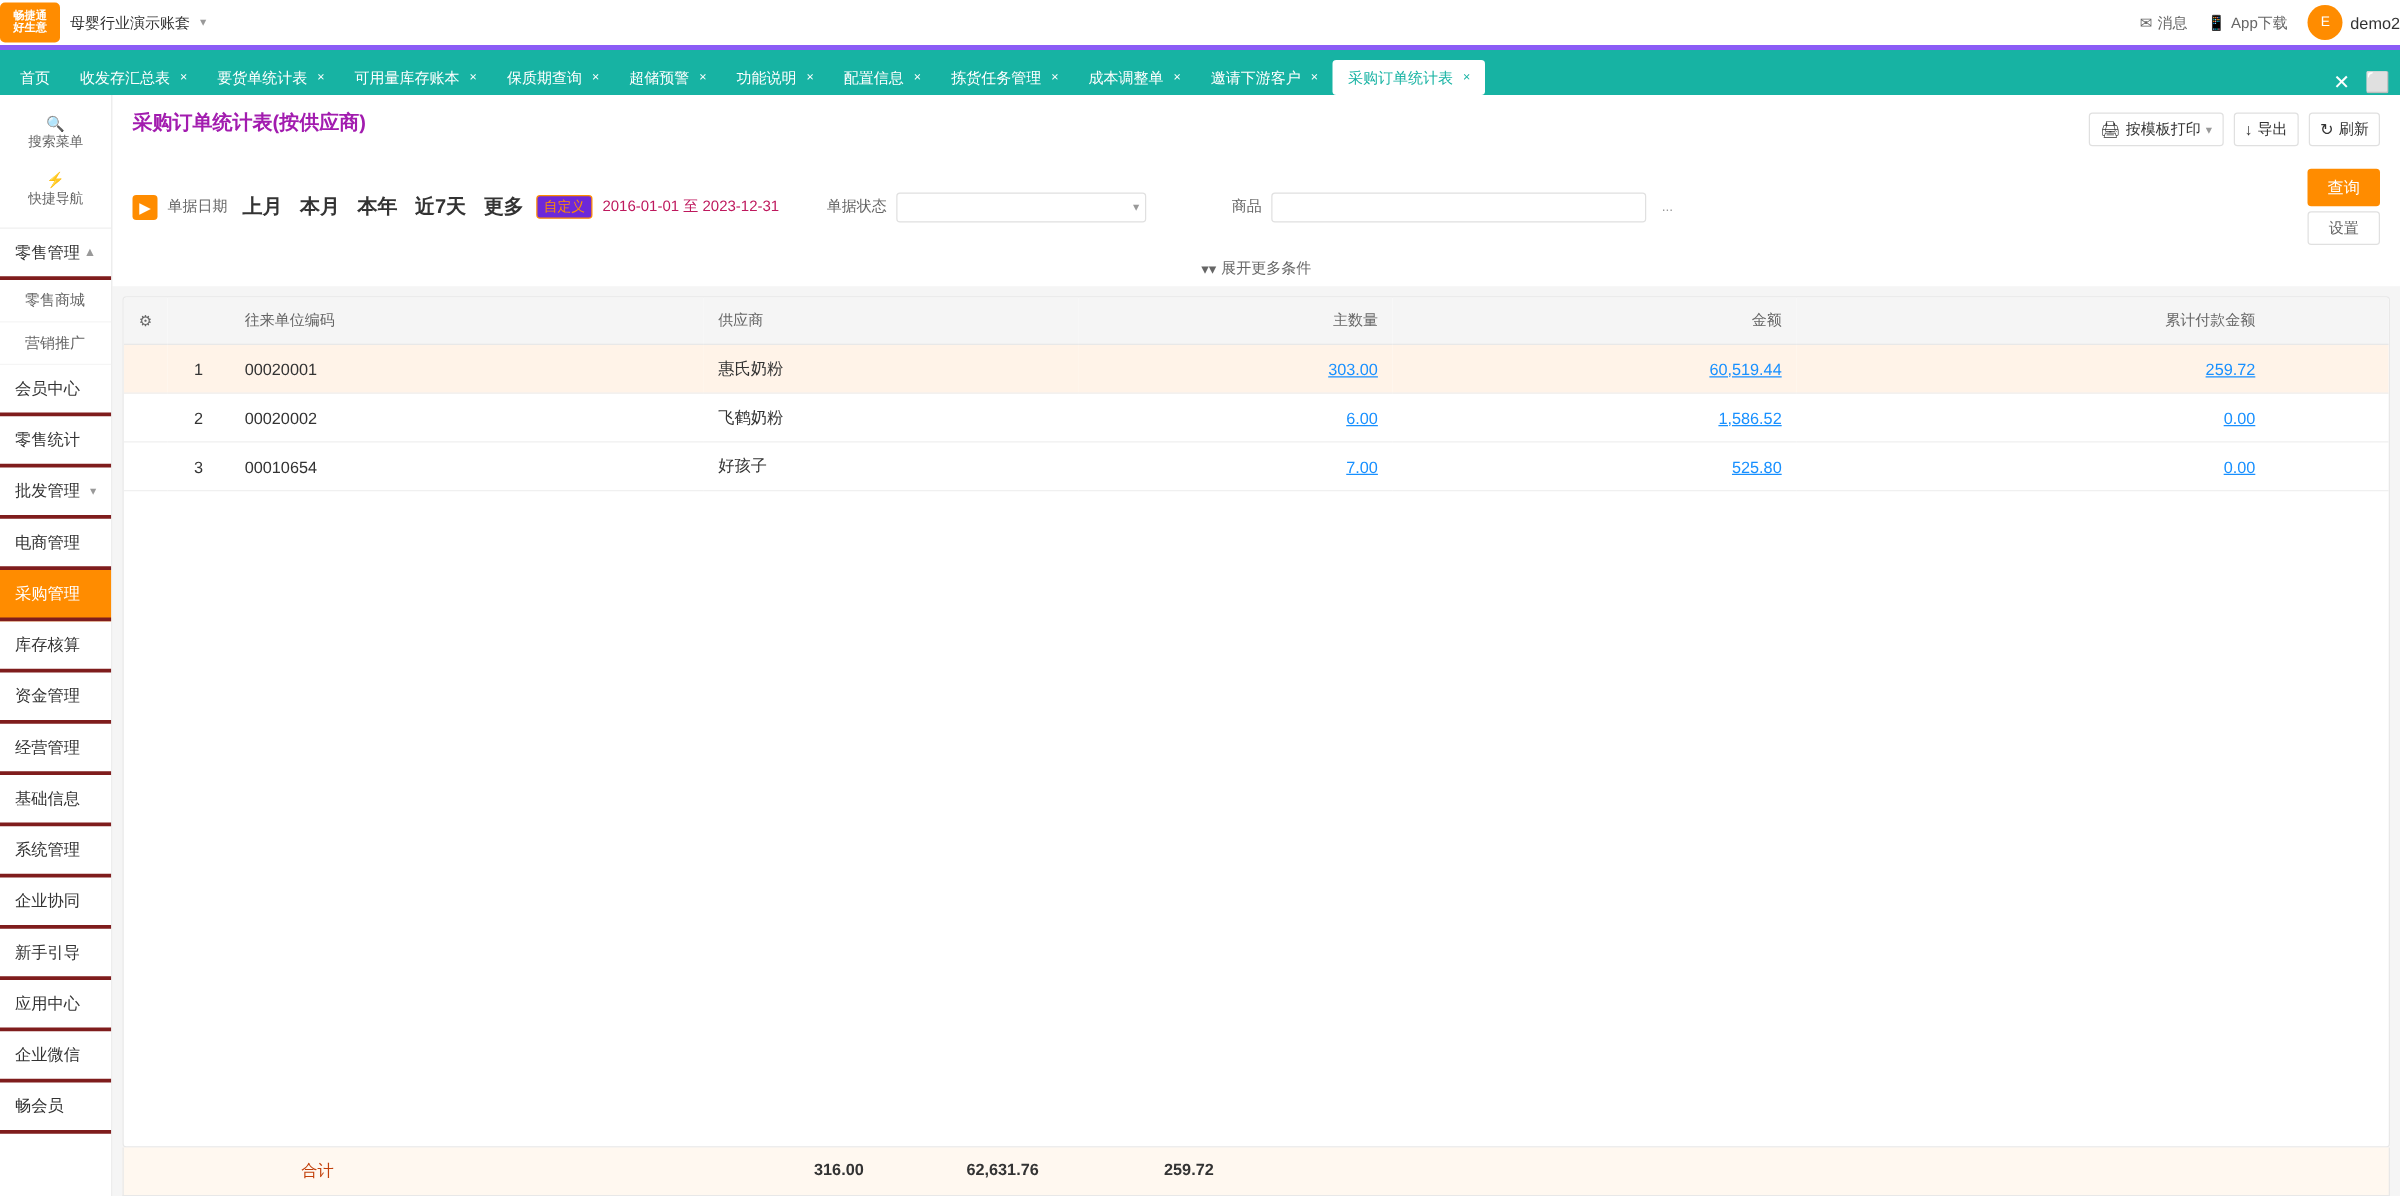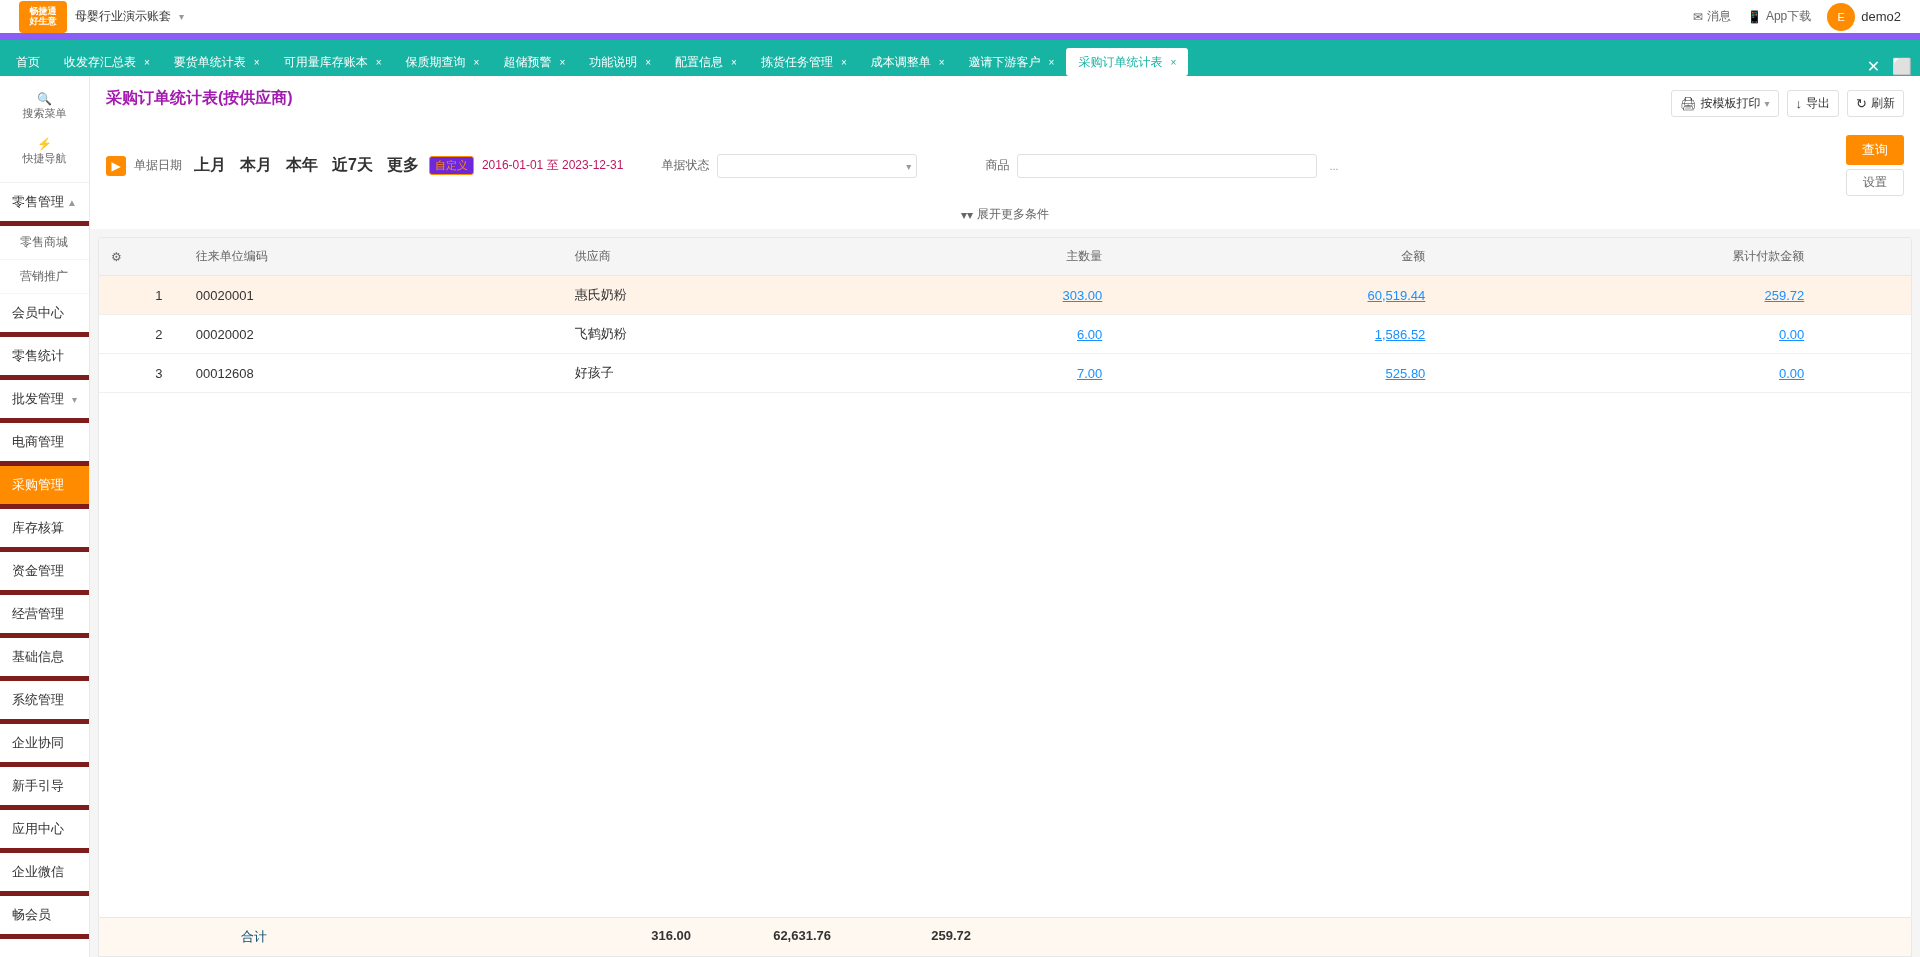--- a/index.html
+++ b/index.html
@@ -1,19 +1,19 @@
 <!DOCTYPE html>
 <html><head>
   <meta charset="utf-8">
   <style>
     * { margin: 0; padding: 0; box-sizing: border-box; }
     body { font-family: 'Microsoft YaHei', '微软雅黑', Arial, sans-serif; font-size: 13px; background: #f5f5f5; color: #333; width: 1920px; height: 957px; overflow: hidden; display: flex; flex-direction: column; }
 
     
-    .top-bar { height: 40px; background: #fff; display: flex; align-items: center; justify-content: space-between; padding: 0 19px; border-bottom: 7px solid #8b5cf6; flex-shrink: 0; }
+    .top-bar { height: 40px; background: #fff; display: flex; align-items: center; justify-content: space-between; padding: 0 0; border-bottom: 4px solid #8b5cf6; flex-shrink: 0; }
     .top-bar-left { display: flex; align-items: center; gap: 8px; }
     .logo { width: 48px; height: 32px; background: #ff8c00; border-radius: 4px; display: flex; align-items: center; justify-content: center; color: white; font-size: 11px; font-weight: bold; flex-shrink: 0; }
     .top-bar-dropdown { font-size: 12px; color: #333; cursor: pointer; }
     .top-bar-right { display: flex; align-items: center; gap: 16px; }
     .top-bar-btn { display: flex; align-items: center; gap: 4px; font-size: 12px; color: #666; cursor: pointer; }
     .user-avatar { width: 28px; height: 28px; border-radius: 50%; background: #ff8c00; display: flex; align-items: center; justify-content: center; color: white; font-size: 11px; }
 
     
     .nav-tabs { height: 36px; background: #17b3a3; display: flex; align-items: flex-end; padding: 0 4px; flex-shrink: 0; overflow: hidden; }
     .nav-tab { height: 28px; padding: 0 12px; display: flex; align-items: center; gap: 4px; font-size: 12px; color: #fff; cursor: pointer; border-radius: 3px; white-space: nowrap; flex-shrink: 0; }
@@ -23,21 +23,21 @@
     .nav-tabs-right { margin-left: auto; display: flex; align-items: center; gap: 4px; }
     .nav-tab-icon-btn { color: #fff; cursor: pointer; font-size: 16px; padding: 0 4px; }
 
     
     .main-layout { display: flex; flex: 1; overflow: hidden; }
 
     
     .sidebar { width: 90px; background: #fff; flex-shrink: 0; border-right: 1px solid #e8e8e8; display: flex; flex-direction: column; overflow-y: auto; }
     .sidebar-search { padding: 8px 6px; border-bottom: 1px solid #f0f0f0; }
     .sidebar-search-item { display: flex; flex-direction: column; align-items: center; padding: 8px 4px; font-size: 12px; color: #666; cursor: pointer; }
-    .sidebar-item { display: flex; align-items: center; justify-content: space-between; padding: 10px 12px; font-size: 13px; color: #333; cursor: pointer; border-bottom: 5px solid #7f1d1d; font-family: Liberation Serif, serif; }
+    .sidebar-item { display: flex; align-items: center; justify-content: space-between; padding: 10px 12px; font-size: 13px; color: #333; cursor: pointer; border-bottom: 3px solid #7f1d1d; font-family: Liberation Serif, serif; }
     .sidebar-item.active { background: #ff8c00; color: #fff; }
     .sidebar-item .chevron { font-size: 10px; color: #999; }
     .sidebar-sub-item { padding: 8px 12px 8px 20px; font-size: 12px; color: #666; cursor: pointer; border-bottom: 1px solid #f5f5f5; }
 
     
     .content { flex: 1; overflow: hidden; display: flex; flex-direction: column; background: #f5f5f5; }
 
     
     .page-header { background: #fff; padding: 12px 16px 0 16px; flex-shrink: 0; }
     .page-title { font-size: 16px; font-weight: bold; color: #a21caf; margin-bottom: 10px; }
@@ -325,34 +325,34 @@
             <td>00020002</td>
             <td>飞鹤奶粉</td>
             <td class="num">6.00</td>
             <td class="num">1,586.52</td>
             <td class="num">0.00</td>
             <td></td>
           </tr>
           <tr>
             <td class="center"></td>
             <td class="center">3</td>
-            <td>00012608</td>
+            <td>00010654</td>
             <td>好孩子</td>
             <td class="num">7.00</td>
             <td class="num">525.80</td>
             <td class="num">0.00</td>
             <td></td>
           </tr>
         </tbody>
       </table>
     </div>
 
     <div class="table-footer">
       <div style="width:80px;"></div>
       <div style="width:50px;"></div>
-      <div style="min-width:150px;color:#0c4a6e;">合计</div>
+      <div style="min-width:150px;color:#c2410c;">合计</div>
       <div style="min-width:180px;"></div>
       <div style="min-width:120px;text-align:right;color:#333;font-weight:bold;">316.00</div>
       <div style="min-width:120px;text-align:right;color:#333;font-weight:bold;margin-left:20px;">62,631.76</div>
       <div style="min-width:120px;text-align:right;color:#333;font-weight:bold;margin-left:20px;">259.72</div>
     </div>
   </div>
 </div>
 
 </body></html>

